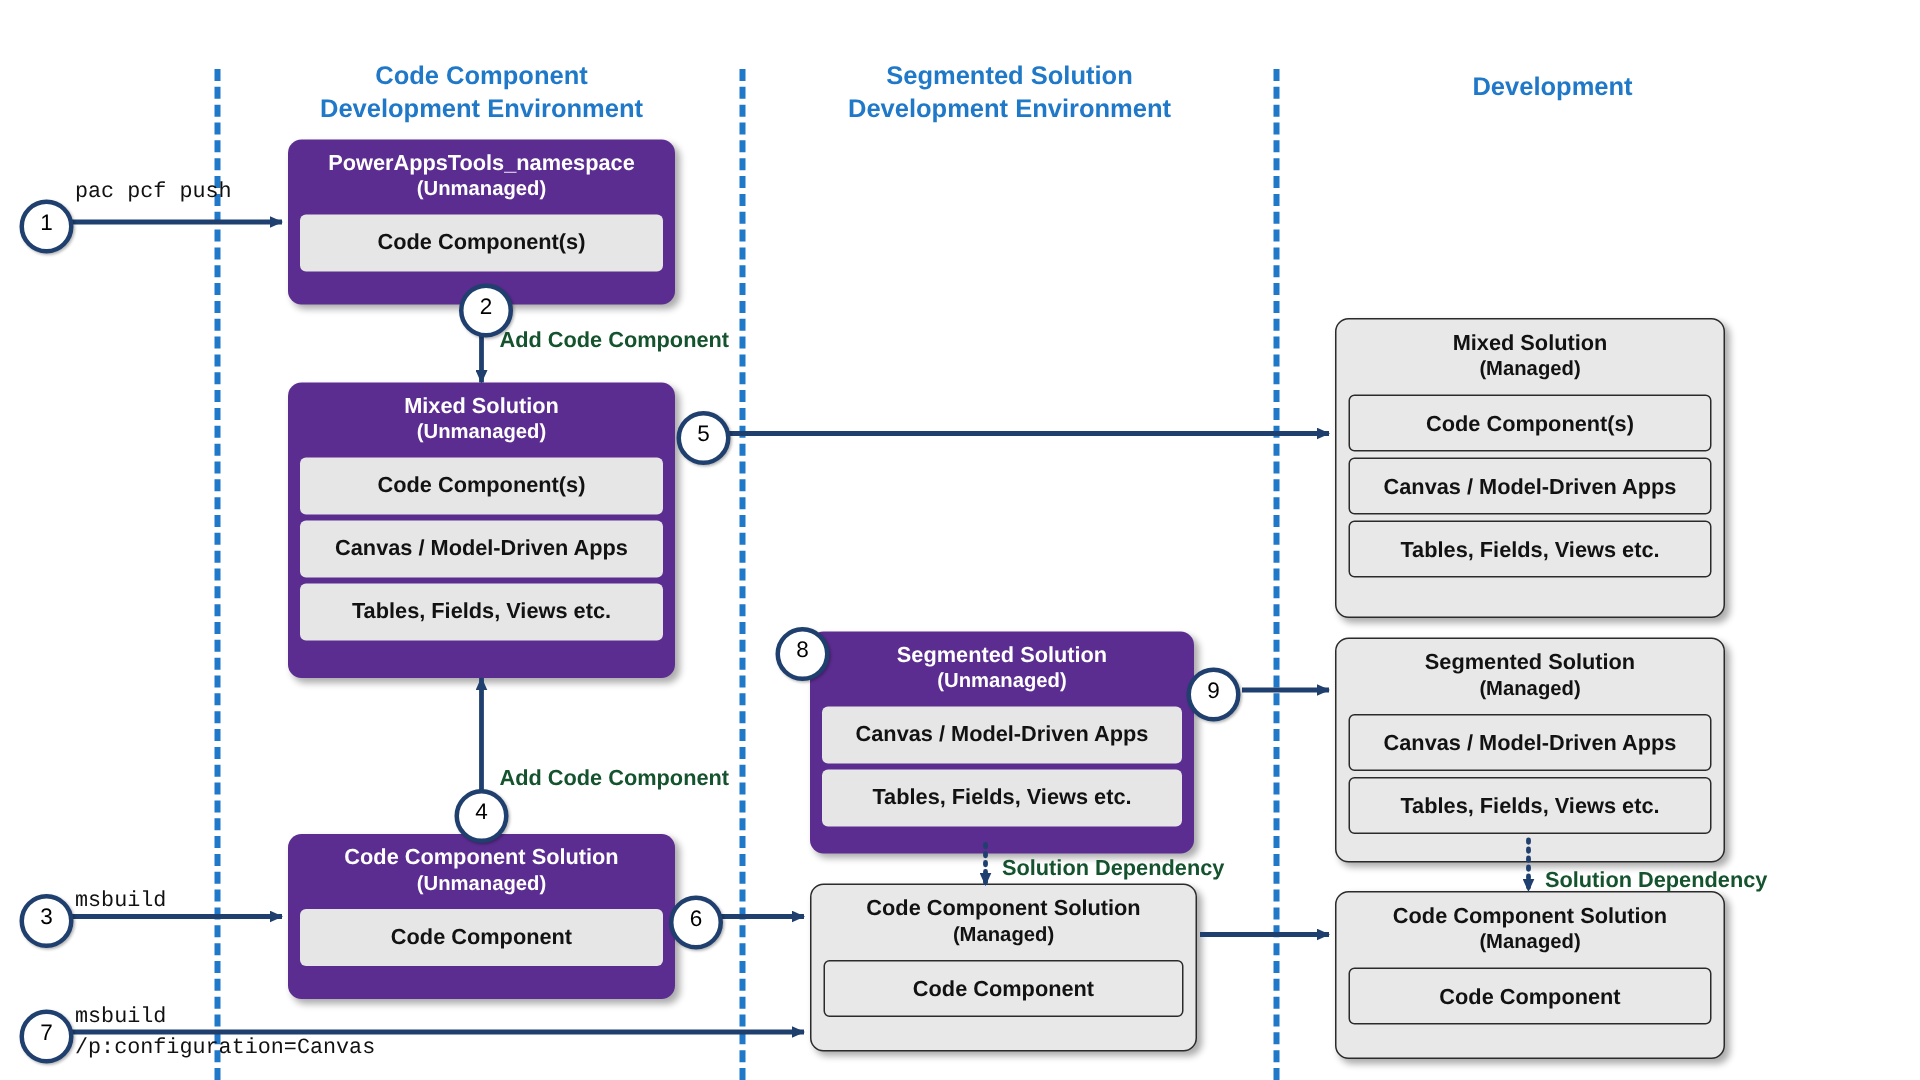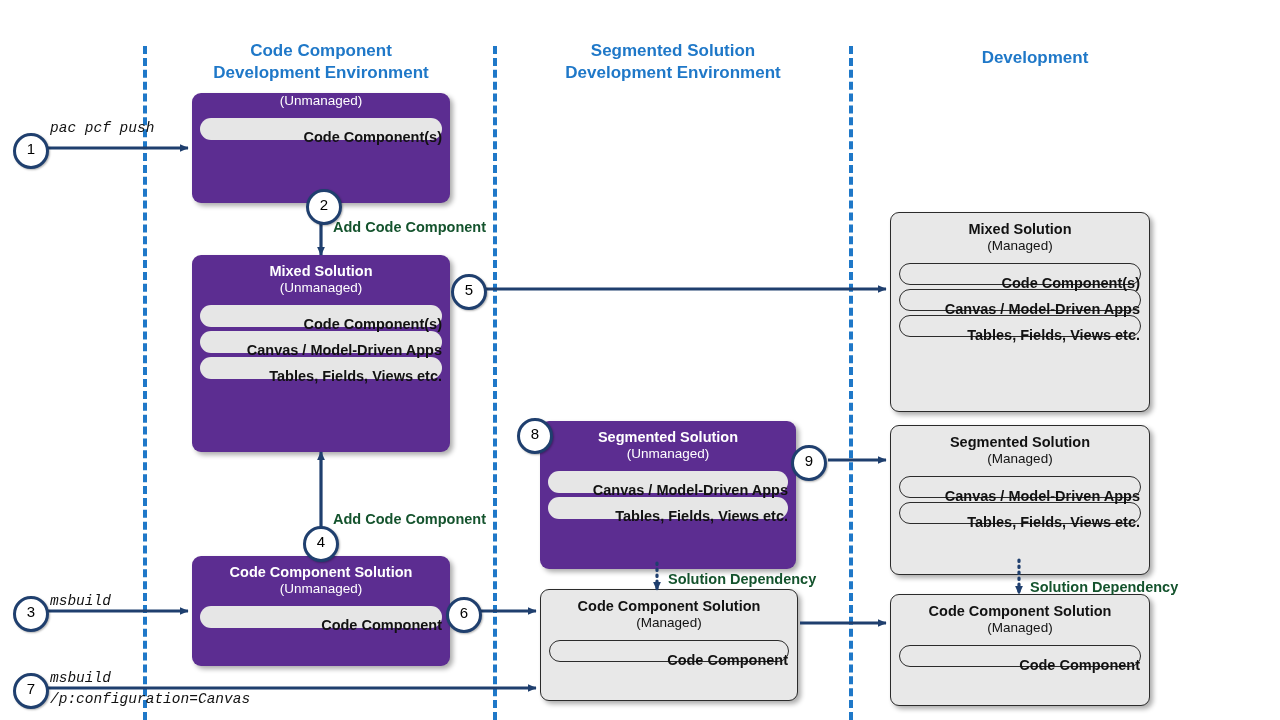--- a/index.html
+++ b/index.html
@@ -28,27 +28,27 @@
   .card.managed{
     background:#e8e8e8;border:1.3px solid #2b2b2b;
     box-shadow:3px 3px 5px rgba(0,0,0,.33);
   }
   .card-title{
     text-align:center;font-weight:700;font-size:14.5px;line-height:17px;
     padding-top:8px;
   }
   .card.unmanaged .card-title{color:#ffffff;}
   .card.managed  .card-title{color:#121212;}
-  .card-sub{display:block;font-weight:400;font-size:13.5px;line-height:16px;}
+  .card-sub{display:block;font-weight:700;font-size:13.5px;line-height:16px;}
 
   .item{
     box-sizing:border-box;margin:4px 8px 0 8px;
-    height:22px;line-height:38px;text-align:right;
+    height:38px;line-height:38px;text-align:center;
     font-size:14.5px;font-weight:700;color:#121212;
-    background:#e6e6e6;border-radius:14px;
+    background:#e6e6e6;border-radius:4px;
   }
   .card.unmanaged .item{background:#e6e6e6;border:none;}
   .card.managed  .item{background:#e8e8e8;border:1.1px solid #2b2b2b;}
 
   
   .step{
     position:absolute;width:30px;height:30px;border-radius:50%;
     background:#ffffff;border:3px solid #1f3f6e;
     color:#000000;font-size:15px;font-weight:400;
     text-align:center;line-height:25px;z-index:30;
@@ -59,21 +59,21 @@
   svg.wires{position:absolute;left:0;top:0;width:1280px;height:720px;z-index:5;}
 
   
   .lbl{
     position:absolute;font-size:14.5px;font-weight:700;color:#14532d;
     white-space:nowrap;z-index:20;
     font-family:"Liberation Sans",sans-serif;
   }
   .cmd{
     position:absolute;font-size:14.5px;color:#111111;white-space:pre;
-    z-index:20;font-family:"Liberation Mono",monospace;line-height:19px;font-style:italic;
+    z-index:20;font-family:"Liberation Mono",monospace;line-height:19px;
   }
 </style>
 </head>
 <body>
 
 <div id="stage">
 
   <div class="divider" style="left:143px;"></div>
   <div class="divider" style="left:493px;"></div>
   <div class="divider" style="left:849px;"></div>
@@ -130,20 +130,21 @@
   <div class="cmd" style="left:50px;top:592px;">msbuild</div>
   <div class="cmd" style="left:50px;top:669px;">msbuild</div>
   <div class="cmd" style="left:50px;top:690px;">/p:configuration=Canvas</div>
 
   <div class="lbl" style="left:333px;top:219px;">Add Code Component</div>
   <div class="lbl" style="left:333px;top:511px;">Add Code Component</div>
   <div class="lbl" style="left:668px;top:571px;">Solution Dependency</div>
   <div class="lbl" style="left:1030px;top:579px;">Solution Dependency</div>
 
   <div class="card unmanaged" style="left:192px;top:93px;width:258px;height:110px;">
+    <div class="card-title">PowerAppsTools_namespace</div>
     <div class="card-title card-sub" style="padding-top:0;">(Unmanaged)</div>
     <div class="item" style="margin-top:9px;">Code Component(s)</div>
   </div>
 
   <div class="card unmanaged" style="left:192px;top:255px;width:258px;height:197px;">
     <div class="card-title">Mixed Solution</div>
     <div class="card-title card-sub" style="padding-top:0;">(Unmanaged)</div>
     <div class="item" style="margin-top:9px;">Code Component(s)</div>
     <div class="item">Canvas / Model-Driven Apps</div>
     <div class="item">Tables, Fields, Views etc.</div>

